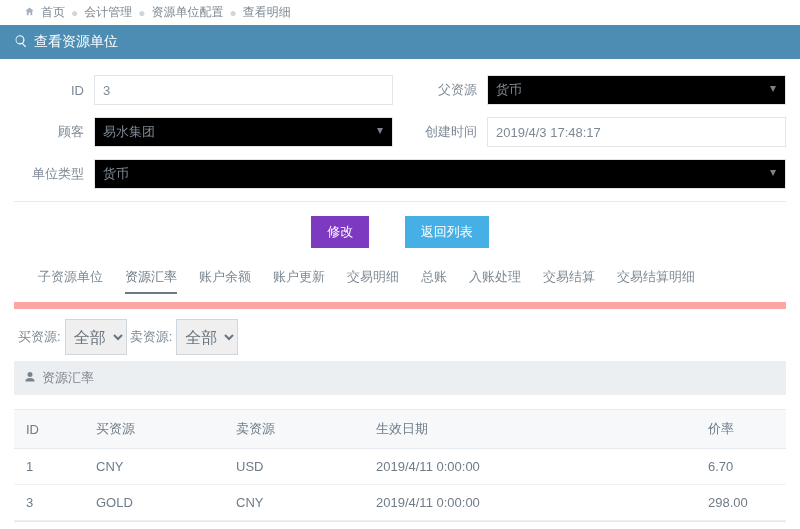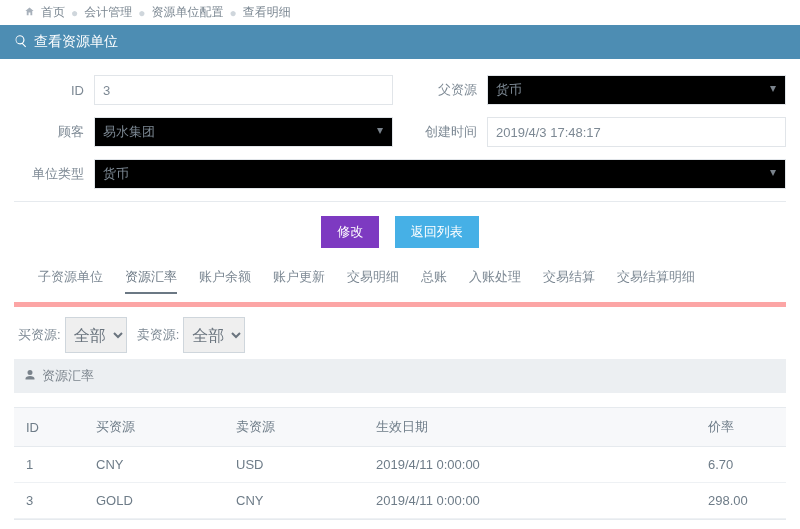--- a/index.html
+++ b/index.html
@@ -41,27 +41,27 @@
       border: 1px solid #e1e5e9;
       background: #fff;
       padding: 0 8px;
       font-size: 13px;
       color: #7d8994;
     }
     .form-control.select { appearance: none; background: #000000; }
     .select-wrap { position: relative; flex:1; display:flex; }
     .select-wrap:after { content:"▾"; position:absolute; right:10px; top:6px; color:#7a838c; pointer-events:none; font-size:12px; }
     .actions { text-align: center; padding: 14px 0 10px; border-top: 1px solid #e6eaee; margin: 0 14px; }
-    .btn { display:inline-flex; align-items:center; justify-content:center; height:32px; padding:0 16px; border:none; color:#fff; font-size:13px; cursor:pointer; margin:0 6px;}
+    .btn { display:inline-flex; align-items:center; justify-content:center; height:32px; padding:0 16px; border:none; color:#fff; font-size:13px; cursor:pointer; margin:0 16px;}
     .btn-purple { background:#7d3ac1; }
     .btn-blue { background:#46b0e6; }
-    .tabs { display:flex; gap:22px; padding: 10px 24px 8px; font-size:13px; color:#7d8994; border-bottom:5px solid #fca5a5; margin:0 14px;}
+    .tabs { display:flex; gap:22px; padding: 10px 24px 8px; font-size:13px; color:#7d8994; border-bottom:7px solid #fca5a5; margin:0 14px;}
     .tab { cursor:pointer; padding-bottom:6px; }
     .tab.active { color:#6b7884; border-bottom:2px solid #6b7884; }
-    .filters { display:flex; align-items:center; gap:10px; padding:10px 18px 6px; color:#7d8994;}
+    .filters { display:flex; align-items:center; gap:3px; padding:10px 18px 6px; color:#7d8994;}
     .filter-item { display:flex; align-items:center; gap:4px; }
     .mini-select { height:36px; border:1px solid #cfd6dc; font-size:16px; padding:0 4px; color:#6a747e; }
     .section-header {
       background:#eceff2;
       margin:0 14px;
       padding:8px 10px;
       display:flex;
       align-items:center;
       gap:6px;
       color:#7a838c;

